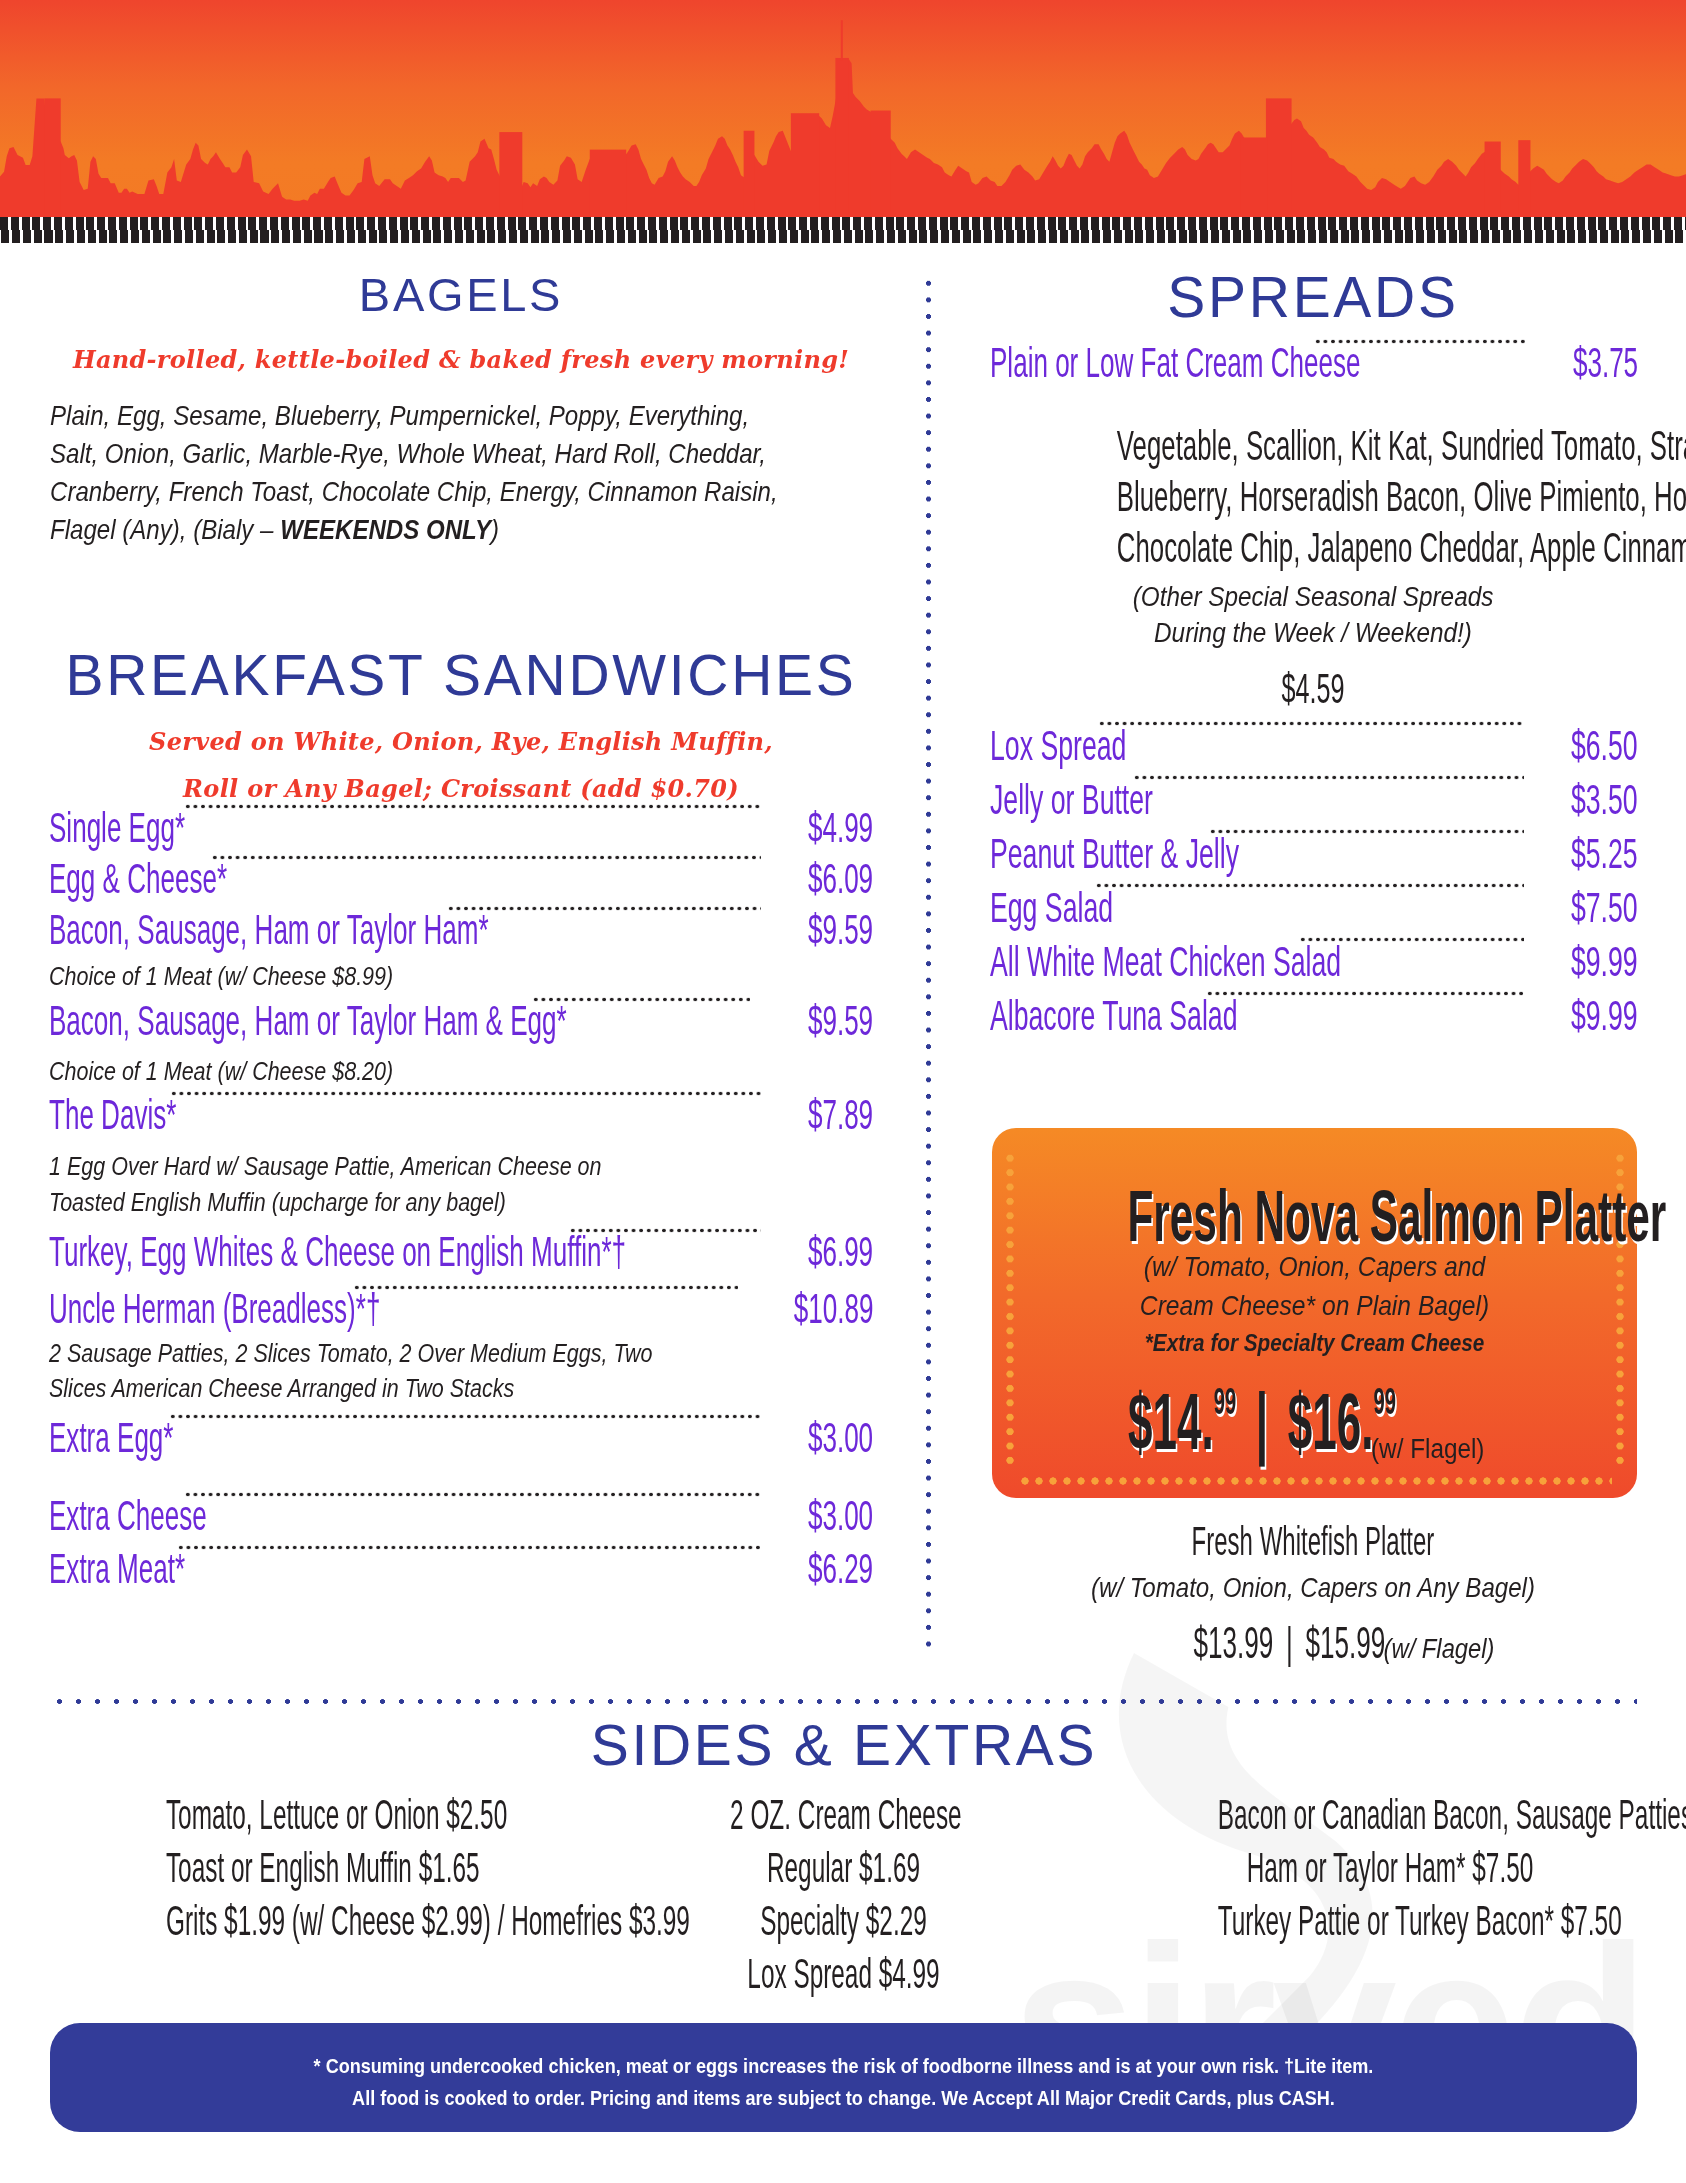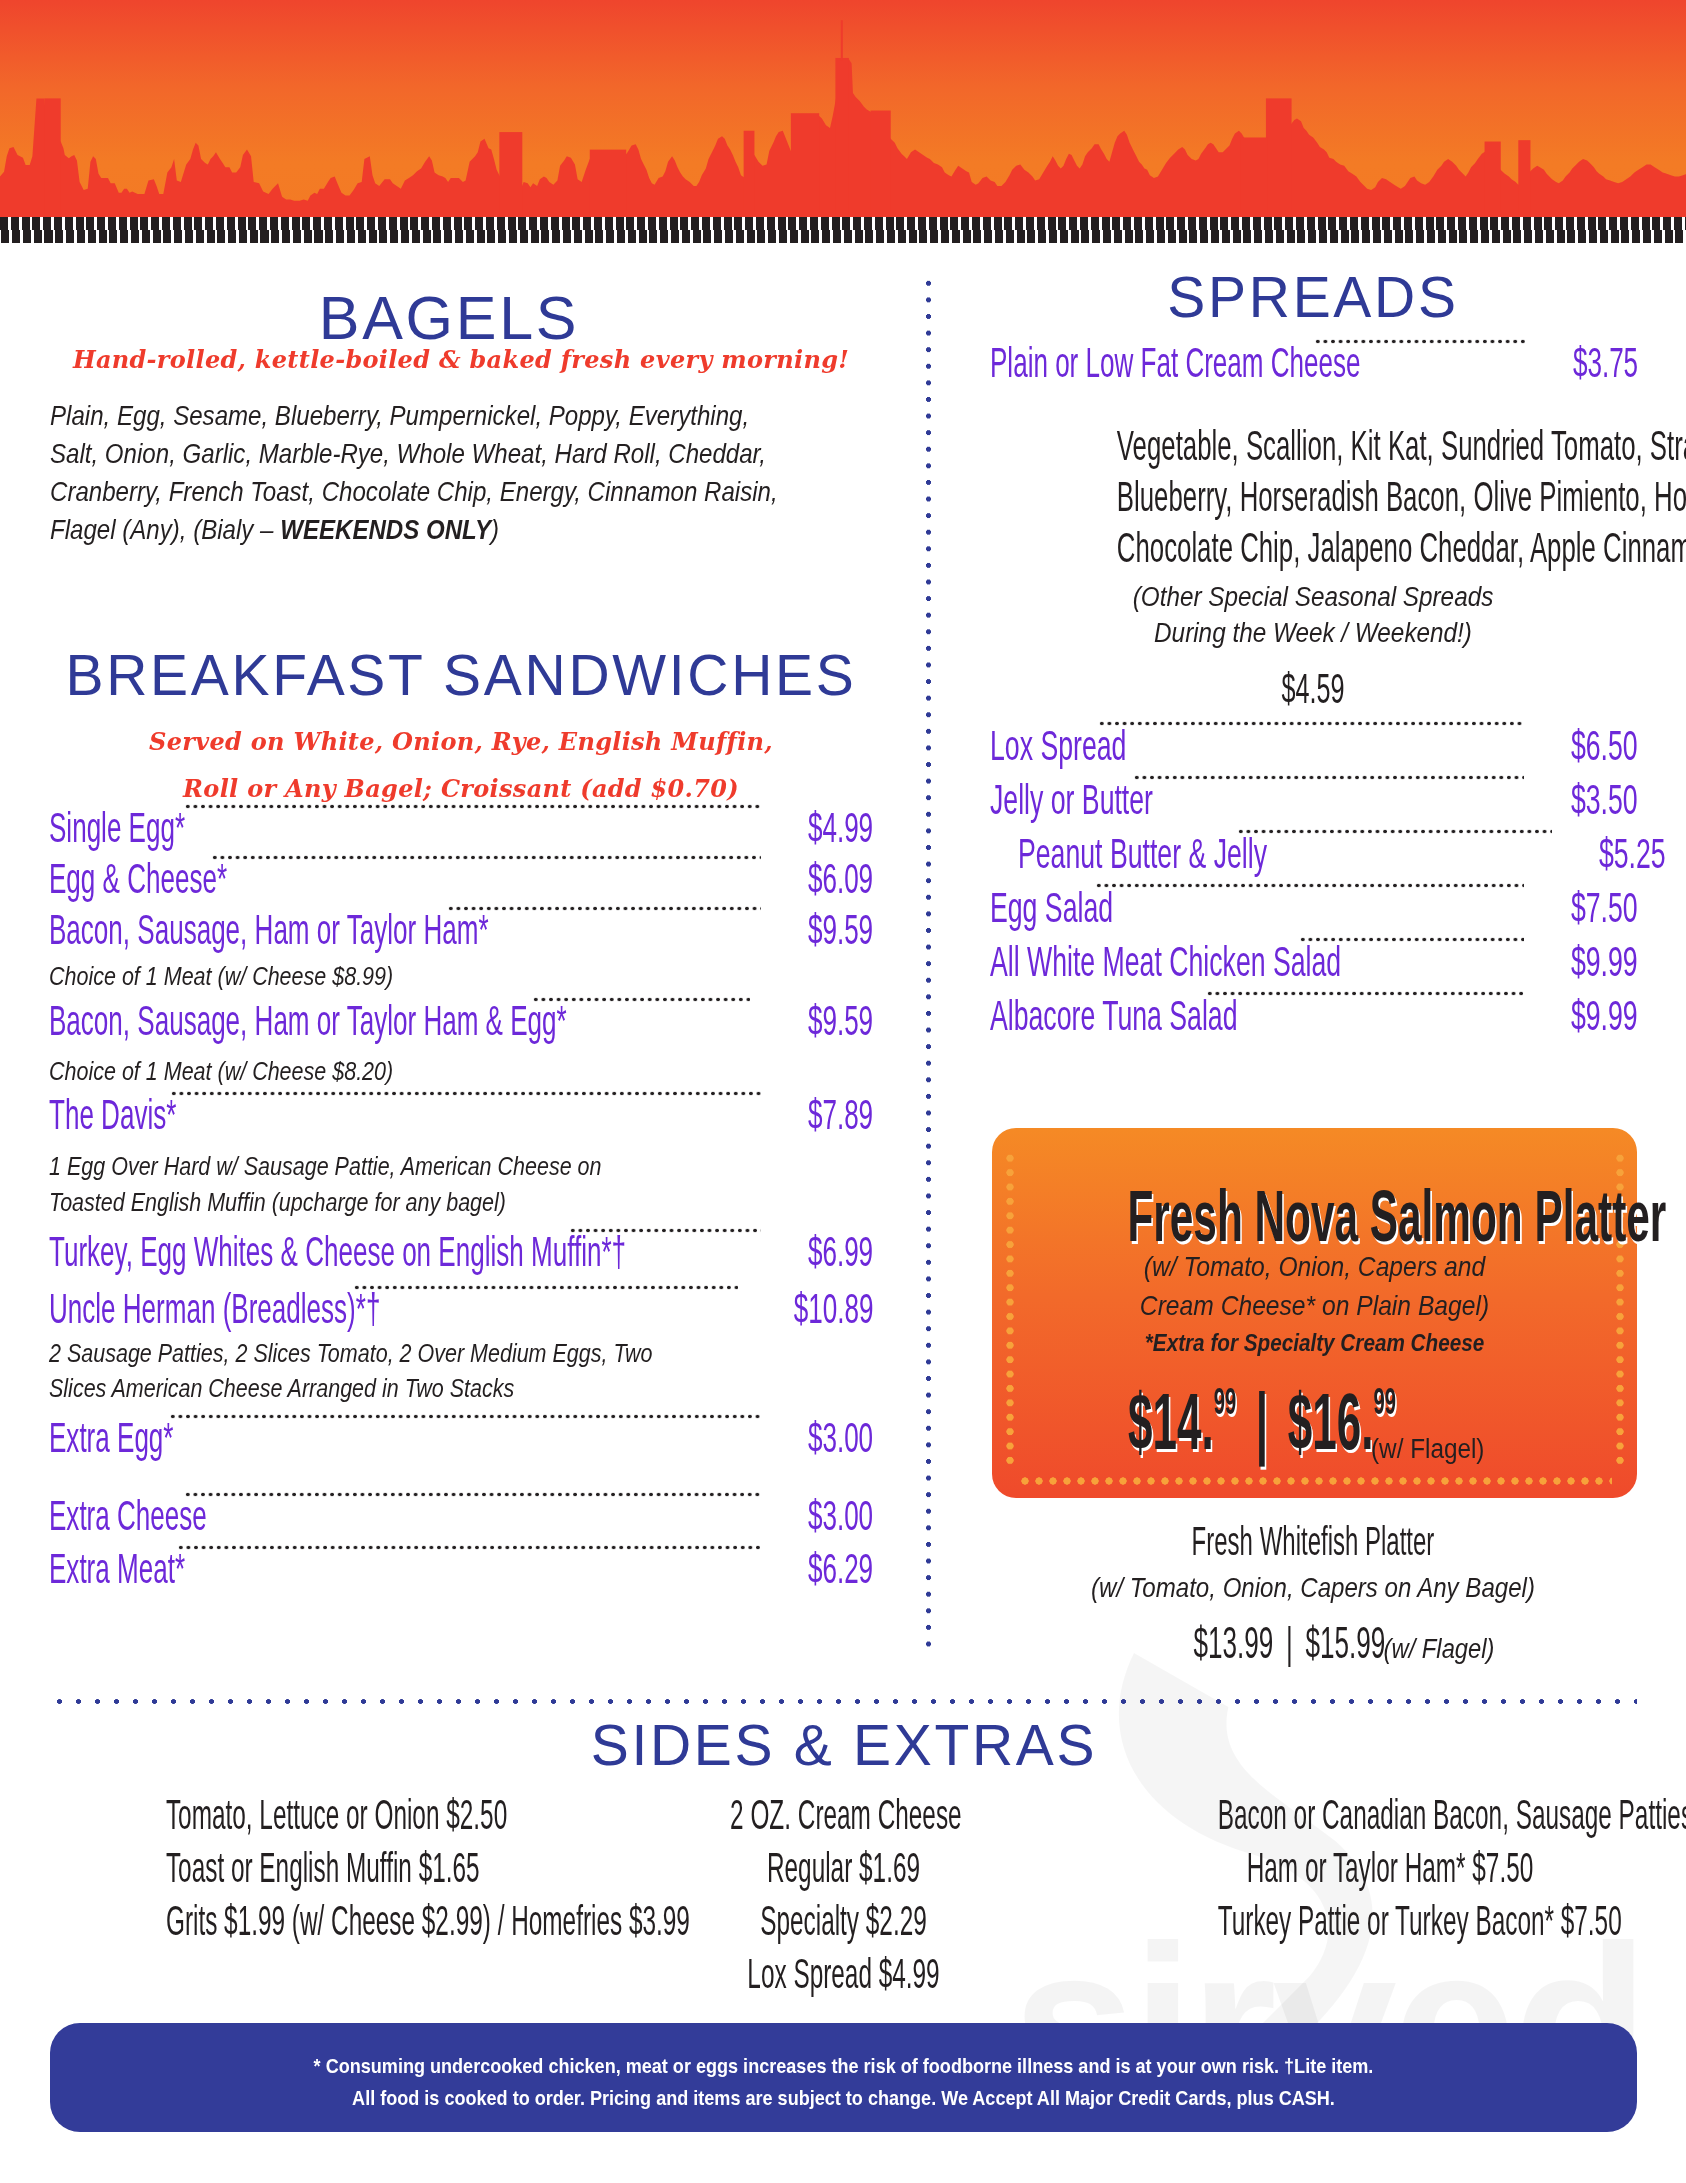--- a/index.html
+++ b/index.html
@@ -123,21 +123,21 @@
 
 <svg class="watermark" viewBox="0 0 940 700">
   <path d="M120 80 C 60 200, 120 330, 300 380 C 420 420, 430 500, 380 560 L 300 640 L 360 660 C 470 560, 520 450, 420 360 C 330 290, 240 250, 260 160 Z" fill="rgba(0,0,0,0.04)"></path>
 </svg>
 <div class="watermark-word">sirved</div>
 
 <div class="vdivider"></div>
 <div class="hdivider"></div>
 
 <section>
-  <div class="h-section" style="left:37px; top:267px; width:824px; font-size:61px; letter-spacing:2.7px;margin-top:16px;">Bagels</div>
+  <div class="h-section" style="left:49px; top:267px; width:824px; font-size:47px; letter-spacing:2.7px;">Bagels</div>
   <div class="script" style="left:49px; top:345px; width:824px; font-size:24px;">Hand-rolled, kettle-boiled &amp; baked fresh every morning!</div>
   <div class="body-italic" style="left:50px; top:397px; width:837px; font-size:28px; line-height:38px; transform:scaleX(0.86); transform-origin:left top; width:958px;">
     <div>Plain, Egg, Sesame, Blueberry, Pumpernickel, Poppy, Everything,</div>
     <div>Salt, Onion, Garlic, Marble-Rye, Whole Wheat, Hard Roll, Cheddar,</div>
     <div>Cranberry, French Toast, Chocolate Chip, Energy, Cinnamon Raisin,</div>
     <div><span>Flagel (Any), (Bialy – </span><b>WEEKENDS ONLY</b><span>)</span></div>
   </div>
 </section>
 
 <section>
@@ -239,21 +239,21 @@
     <div class="row" style="height:54px; font-size:43px;">
       <span class="name-wrap" style="width:108px;"><span class="name">Lox Spread</span></span>
       <span class="leader"></span>
       <span class="price">$6.50</span>
     </div>
     <div class="row" style="height:54px; font-size:43px;">
       <span class="name-wrap" style="width:143px;"><span class="name">Jelly or Butter</span></span>
       <span class="leader"></span>
       <span class="price">$3.50</span>
     </div>
-    <div class="row" style="height:54px; font-size:43px;margin-left:28px;">
+    <div class="row" style="height:54px; font-size:43px;">
       <span class="name-wrap" style="width:219px;"><span class="name">Peanut Butter &amp; Jelly</span></span>
       <span class="leader"></span>
       <span class="price">$5.25</span>
     </div>
     <div class="row" style="height:54px; font-size:43px;">
       <span class="name-wrap" style="width:105px;"><span class="name">Egg Salad</span></span>
       <span class="leader"></span>
       <span class="price">$7.50</span>
     </div>
     <div class="row" style="height:54px; font-size:43px;">

